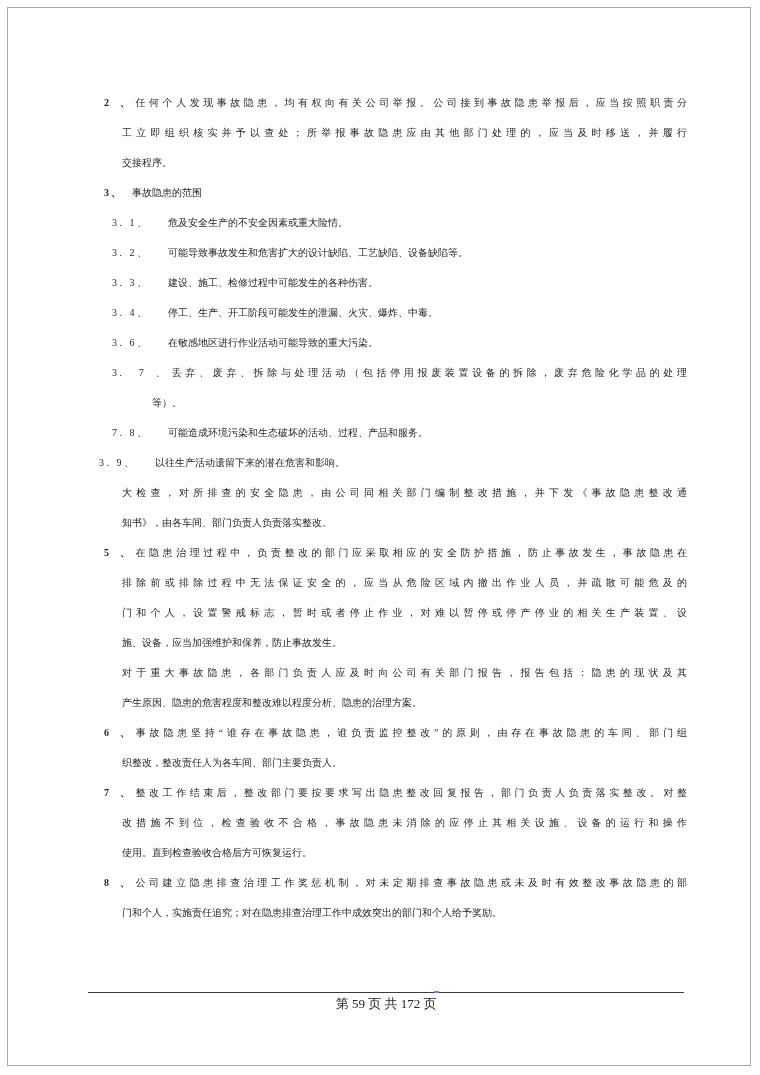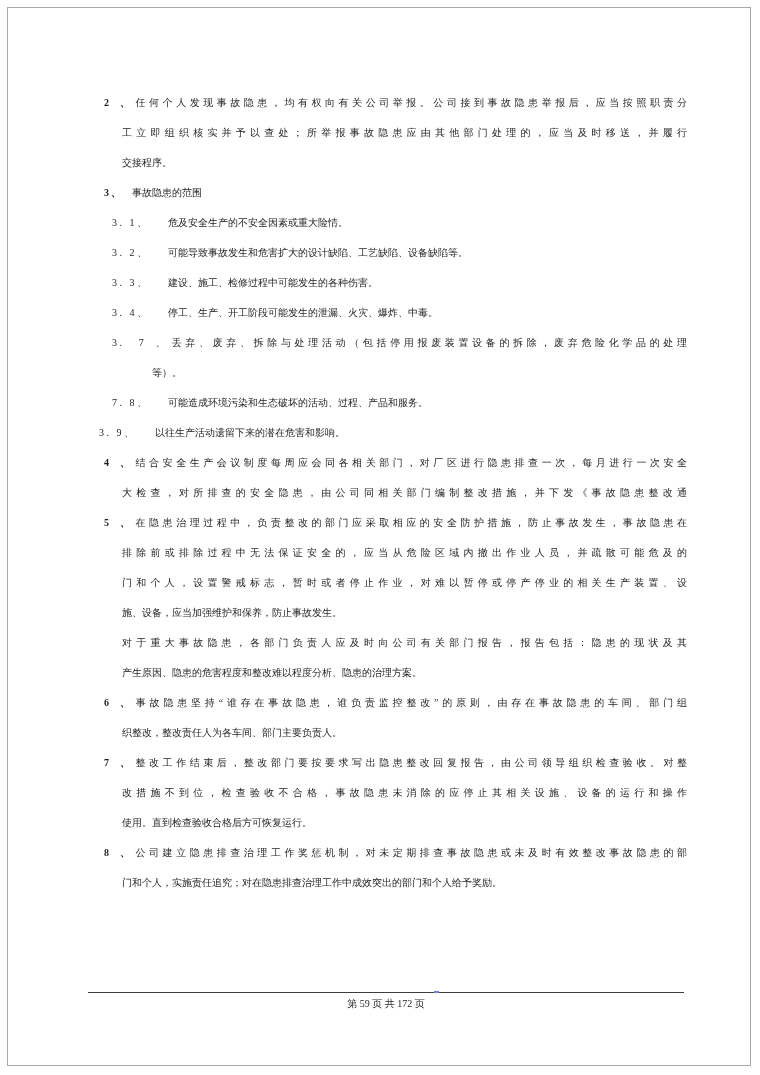--- a/index.html
+++ b/index.html
@@ -77,54 +77,55 @@
     width: 5px;
     height: 2px;
     background: #6b86d8;
   }
   .footer-text {
     position: absolute;
     left: 88px;
     top: 995px;
     width: 596px;
     text-align: center;
-    font-size: 10px;
+    font-size: 13px;
     line-height: 18px;
     color: #262626;
   }
 </style>
 </head>
 <body>
 
 <div class="page-border"></div>
 
 <div class="content">
   <div class="ln l1 full"><span class="lbl">2、</span><span>任何个人发现事故隐患，均有权向有关公司举报。公司接到事故隐患举报后，应当按照职责分</span></div>
   <div class="ln c1 full"><span>工立即组织核实并予以查处；所举报事故隐患应由其他部门处理的，应当及时移送，并履行</span></div>
   <div class="ln c1"><span>交接程序。</span></div>
   <div class="ln l1"><span class="lbl">3、</span><span>事故隐患的范围</span></div>
   <div class="ln sub"><span class="lbl2">3. 1、</span><span>危及安全生产的不安全因素或重大险情。</span></div>
   <div class="ln sub"><span class="lbl2">3. 2、</span><span>可能导致事故发生和危害扩大的设计缺陷、工艺缺陷、设备缺陷等。</span></div>
   <div class="ln sub"><span class="lbl2">3. 3、</span><span>建设、施工、检修过程中可能发生的各种伤害。</span></div>
   <div class="ln sub"><span class="lbl2">3. 4、</span><span>停工、生产、开工阶段可能发生的泄漏、火灾、爆炸、中毒。</span></div>
+  <div class="ln sub"><span class="lbl2">3. 6、</span><span>在敏感地区进行作业活动可能导致的重大污染。</span></div>
   <div class="ln sub full"><span class="lbl2">3. 7、</span><span>丢弃、废弃、拆除与处理活动（包括停用报废装置设备的拆除，废弃危险化学品的处理</span></div>
   <div class="ln subc"><span>等）。</span></div>
   <div class="ln sub"><span class="lbl2">7. 8、</span><span>可能造成环境污染和生态破坏的活动、过程、产品和服务。</span></div>
   <div class="ln sub9"><span class="lbl2">3. 9、</span><span>以往生产活动遗留下来的潜在危害和影响。</span></div>
-  <div class="ln l1 full"><span class="lbl">4、</span><span>结合安全生产会议制度每周应会同各相关部门，对厂区进行隐患排查一次，每月进行一次安全</span></div>
   <div class="ln c1 full"><span>大检查，对所排查的安全隐患，由公司同相关部门编制整改措施，并下发《事故隐患整改通</span></div>
+  <div class="ln c1"><span>知书》，由各车间、部门负责人负责落实整改。</span></div>
   <div class="ln l1 full"><span class="lbl">5、</span><span>在隐患治理过程中，负责整改的部门应采取相应的安全防护措施，防止事故发生，事故隐患在</span></div>
   <div class="ln c1 full"><span>排除前或排除过程中无法保证安全的，应当从危险区域内撤出作业人员，并疏散可能危及的</span></div>
   <div class="ln c1 full"><span>门和个人，设置警戒标志，暂时或者停止作业，对难以暂停或停产停业的相关生产装置、设</span></div>
   <div class="ln c1"><span>施、设备，应当加强维护和保养，防止事故发生。</span></div>
   <div class="ln c1 full"><span>对于重大事故隐患，各部门负责人应及时向公司有关部门报告，报告包括：隐患的现状及其</span></div>
   <div class="ln c1"><span>产生原因、隐患的危害程度和整改难以程度分析、隐患的治理方案。</span></div>
   <div class="ln l1 full"><span class="lbl">6、</span><span>事故隐患坚持“谁存在事故隐患，谁负责监控整改”的原则，由存在事故隐患的车间、部门组</span></div>
   <div class="ln c1"><span>织整改，整改责任人为各车间、部门主要负责人。</span></div>
-  <div class="ln l1 full"><span class="lbl">7、</span><span>整改工作结束后，整改部门要按要求写出隐患整改回复报告，由公司领导组织检查验收。对整</span></div>
+  <div class="ln l1 full"><span class="lbl">7、</span><span>整改工作结束后，整改部门要按要求写出隐患整改回复报告，部门负责人负责落实整改。对整</span></div>
   <div class="ln c1 full"><span>改措施不到位，检查验收不合格，事故隐患未消除的应停止其相关设施、设备的运行和操作</span></div>
   <div class="ln c1"><span>使用。直到检查验收合格后方可恢复运行。</span></div>
   <div class="ln l1 full"><span class="lbl">8、</span><span>公司建立隐患排查治理工作奖惩机制，对未定期排查事故隐患或未及时有效整改事故隐患的部</span></div>
   <div class="ln c1"><span>门和个人，实施责任追究；对在隐患排查治理工作中成效突出的部门和个人给予奖励。</span></div>
 </div>
 
 <div class="footer-rule"></div>
 <div class="footer-rule-mark"></div>
 <div class="footer-text">第 59 页 共 172 页</div>
 

